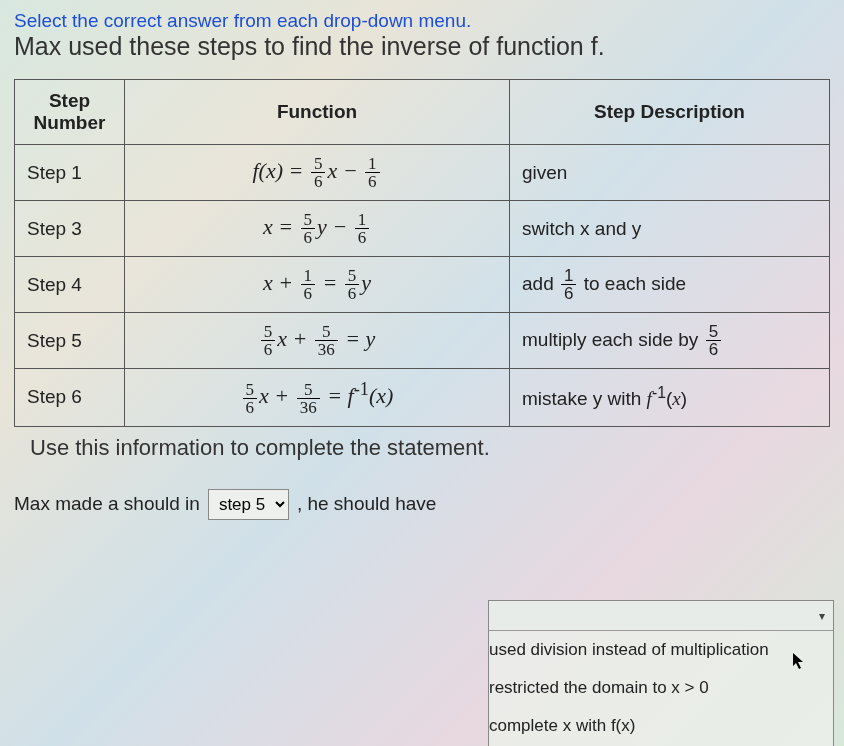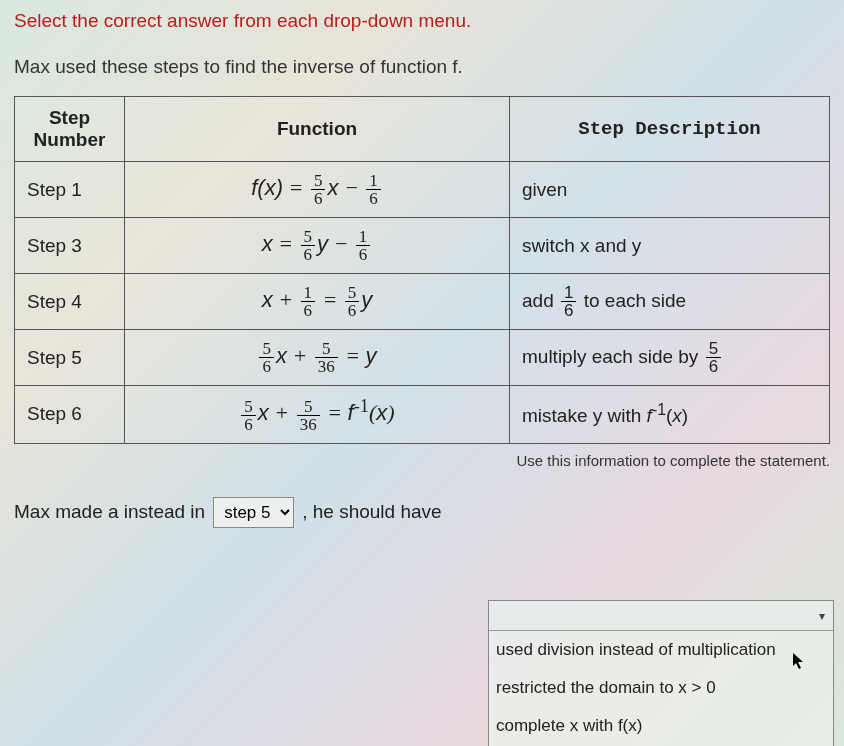--- a/index.html
+++ b/index.html
@@ -5,44 +5,44 @@
   * { box-sizing: border-box; margin: 0; padding: 0; }
   body {
     font-family: Arial, Helvetica, sans-serif;
     background: linear-gradient(135deg, #d8e8e0 0%, #e8e4d8 25%, #d0e0e8 50%, #e8d8e0 75%, #d8e8d8 100%);
     padding: 10px 14px;
     color: #222;
     width: 844px;
     height: 746px;
     overflow: hidden;
   }
-  .instruction { font-size: 19px; color: #b91c1c; }
-  .lead { font-size: 19px; margin-bottom: 18px; color: #333; margin-top: 24px; }
+  .instruction { font-size: 19px; color: #1d4ed8; }
+  .lead { font-size: 25px; margin-bottom: 18px; color: #333; }
   table.steps {
     border-collapse: collapse;
     width: 100%;
     margin-bottom: 6px;
     background: rgba(255,255,255,0.05);
   }
   table.steps th, table.steps td {
     border: 1px solid #555;
     padding: 10px 12px;
     font-size: 19px;
     vertical-align: middle;
   }
   table.steps th { font-weight: bold; text-align: center; }
   table.steps th.step-col { width: 110px; }
-  table.steps th.desc-col { width: 320px; font-family: Liberation Mono, monospace; }
+  table.steps th.desc-col { width: 320px; }
   table.steps td.func { text-align: center; font-family: 'Times New Roman', serif; font-size: 22px; font-style: italic; }
   table.steps td.desc { text-align: left; }
   .frac { display:inline-block; vertical-align: middle; text-align:center; font-style: normal; line-height:1; margin:0 2px; }
   .frac .n { display:block; border-bottom:1.5px solid #000; padding:0 3px; font-size:17px; }
   .frac .d { display:block; padding:0 3px; font-size:17px; }
-  .math-i { font-style: italic; font-family:Liberation Sans, sans-serif; }
-  .use-info { font-size: 15px; margin: 8px 0 28px 16px; color:#333;text-align:right; }
+  .math-i { font-style: italic; font-family:Liberation Serif, serif; }
+  .use-info { font-size: 22px; margin: 8px 0 28px 16px; color:#333; }
   .stmt-line { font-size: 19px; display:flex; align-items:center; gap:8px; }
   select.dd {
     font-size: 17px;
     padding: 4px 6px;
     border: 1px solid #888;
     background: #eef0ee;
   }
   .options-box {
     position: absolute;
     right: 10px;
@@ -51,21 +51,21 @@
     border: 1px solid #888;
     background: rgba(235,238,234,0.85);
   }
   .options-box .blank-sel {
     height: 30px;
     border-bottom: 1px solid #999;
     background:#e8ece8;
     display:flex; align-items:center; justify-content:flex-end; padding-right:8px;
   }
   .options-box .opt {
-    padding: 9px 7px;
+    padding: 9px 0;
     font-size: 17px;
     color:#222;
   }
   .cursor {
     position:absolute; width:14px; height:18px;
     pointer-events:none;
   }
   .cursor svg { width:14px; height:18px; }
 </style>
 </head>
@@ -131,21 +131,21 @@
       <td class="desc">
         <span>mistake y with </span><span class="math-i">f</span><sup>-1</sup>(<span class="math-i">x</span>)
       </td>
     </tr>
   </tbody>
 </table>
 
 <div class="use-info">Use this information to complete the statement.</div>
 
 <div class="stmt-line">
-  <span>Max made a instead in</span>
+  <span>Max made a should in</span>
   <select class="dd">
     <option>step 5</option>
   </select>
   <span>, he should have</span>
 </div>
 
 <div class="options-box">
   <div class="blank-sel">
     <span style="font-size:12px;color:#444;">▾</span>
   </div>

